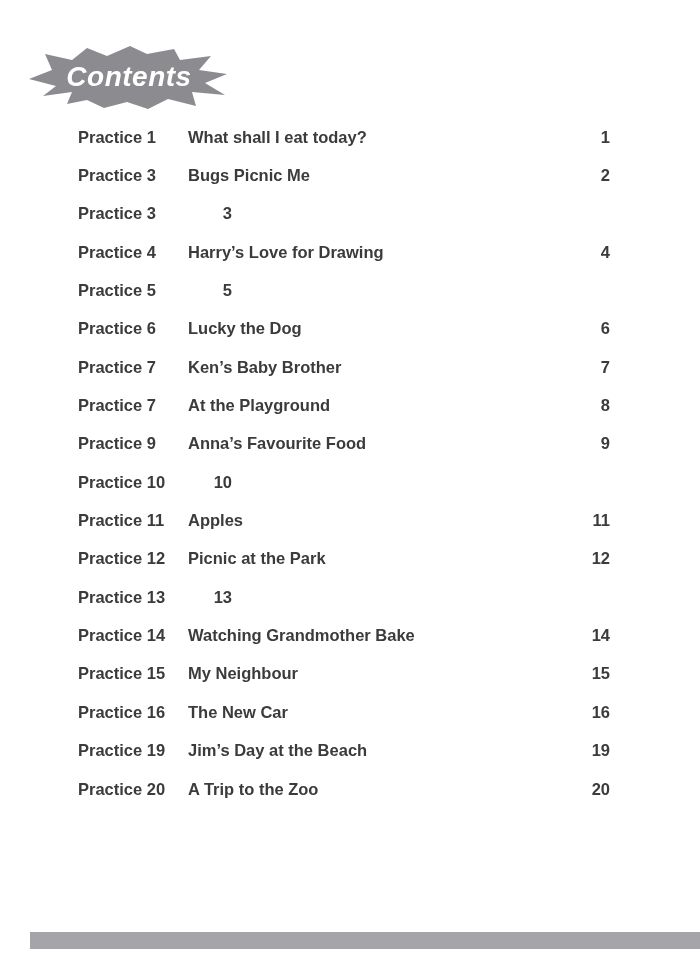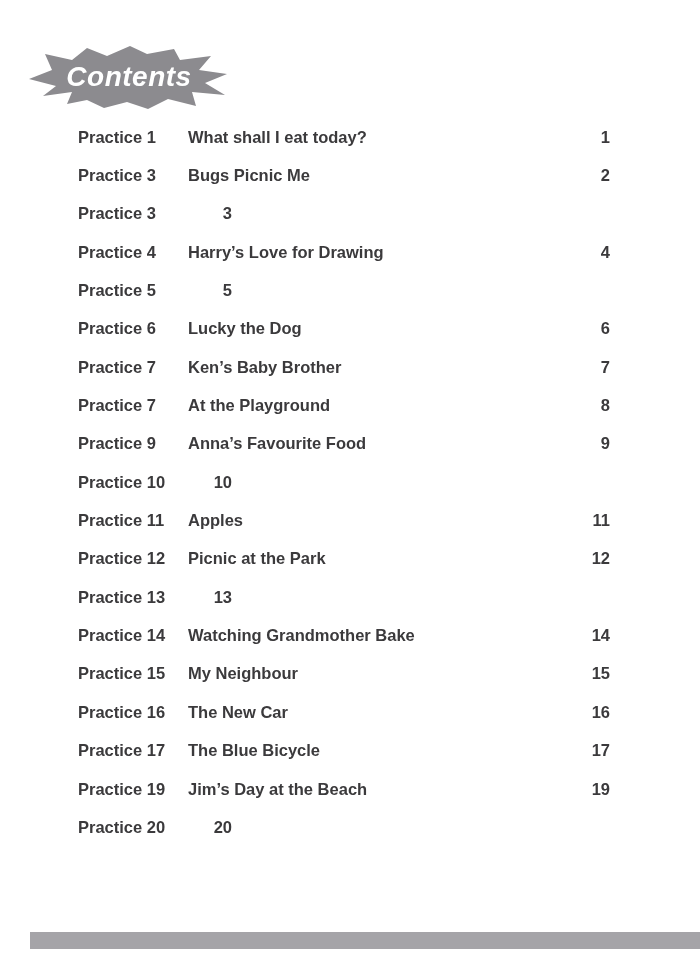--- a/index.html
+++ b/index.html
@@ -167,28 +167,24 @@
     <span class="toc-practice">Practice 15</span>
     <span class="toc-title">My Neighbour</span>
     <span class="toc-page">15</span>
   </div>
     <div class="toc-row">
     <span class="toc-practice">Practice 16</span>
     <span class="toc-title">The New Car</span>
     <span class="toc-page">16</span>
   </div>
     <div class="toc-row">
-    <span class="toc-practice">Practice 17</span>
-    <span class="toc-title">The Blue Bicycle</span>
-    <span class="toc-page">17</span>
-  </div>
-    <div class="toc-row">
     <span class="toc-practice">Practice 19</span>
     <span class="toc-title">Jim’s Day at the Beach</span>
     <span class="toc-page">19</span>
   </div>
     <div class="toc-row">
     <span class="toc-practice">Practice 20</span>
+    <span class="toc-title">A Trip to the Zoo</span>
     <span class="toc-page">20</span>
   </div>
   </div>
 
 <div class="footer-bar"></div>
 
 </body></html>

